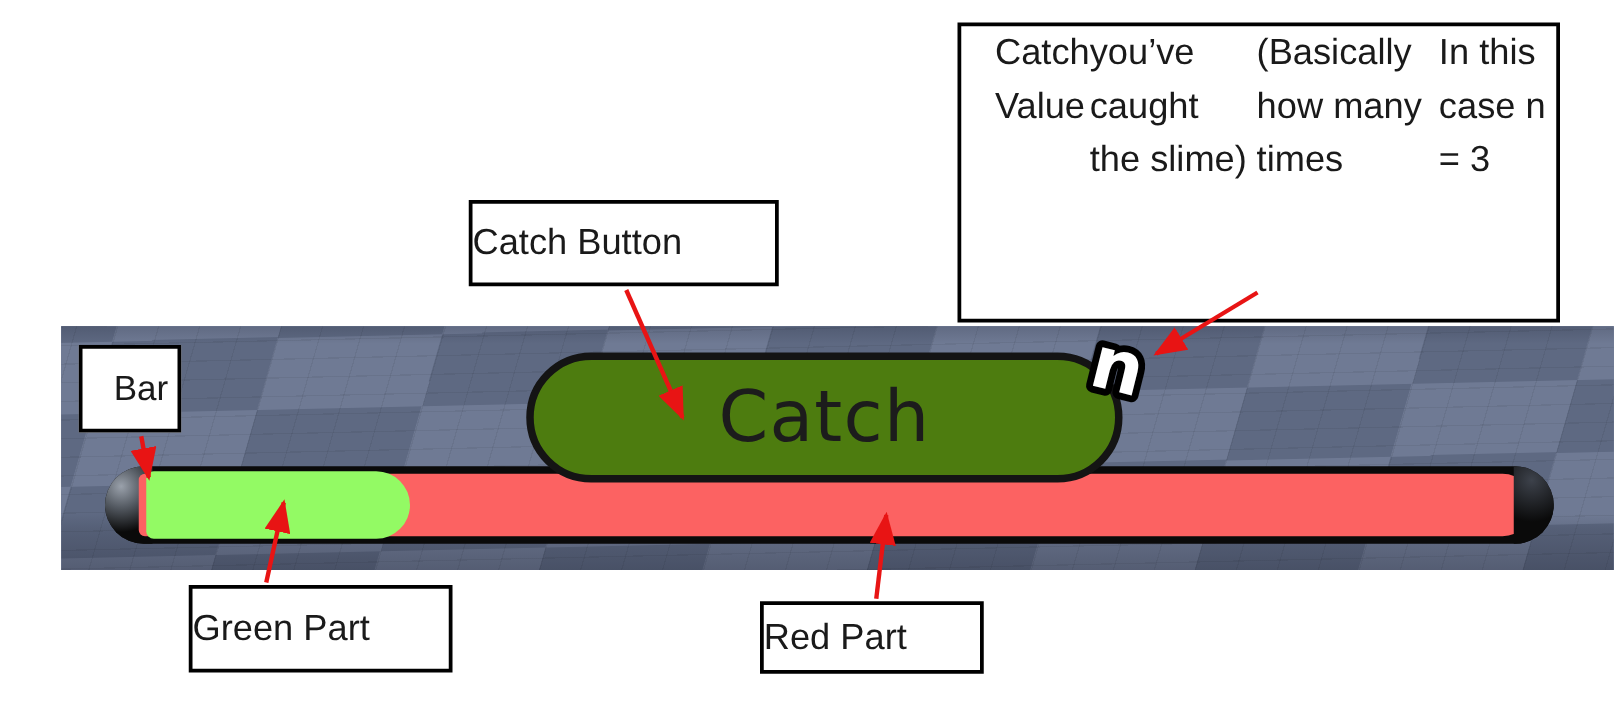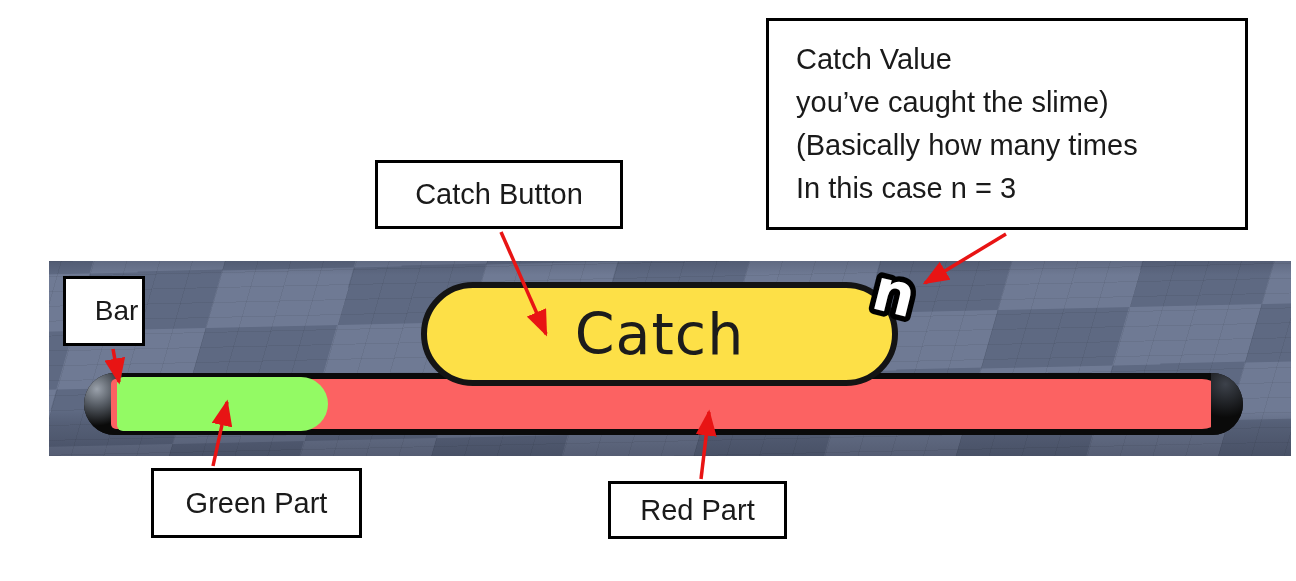--- a/index.html
+++ b/index.html
@@ -46,42 +46,42 @@
     position:absolute;left:27px;top:6px;width:1116px;height:50px;
     background:#fc6262;border-radius:5px 25px 25px 5px;
   }
   .fill-green{
     position:absolute;left:33px;top:4px;width:211px;height:54px;
     background:#93fa64;border-radius:6px 27px 27px 6px;
   }
   
   .catch-btn{
     position:absolute;left:372px;top:21px;width:477px;height:104px;
-    background:#fde047;border:6px solid #141414;border-radius:58px;
+    background:#4d7c0f;border:6px solid #141414;border-radius:58px;
     display:flex;align-items:center;justify-content:center;
     box-sizing:border-box;z-index:3;cursor:pointer;
   }
   .catch-btn span{
     font-size:57px;color:#1c1c1c;letter-spacing:1px;
     font-family:"DejaVu Sans", sans-serif;
   }
   .n-glyph{position:absolute;left:805px;top:-4px;width:86px;height:76px;z-index:4;}
   
   .abox{
     position:absolute;background:#ffffff;border:3px solid #000000;
-    box-sizing:border-box;display:flex;align-items:center;justify-content:center;
+    box-sizing:border-box;display:flex;align-items:center;justify-content:flex-start;
     color:#1a1a1a;font-size:29px;z-index:5;
   }
   #box-bar          {left:63px; top:276px;width:82px;height:70px;font-size:28px;padding-left:25px;}
   #box-catch-button {left:375px;top:160px;width:248px;height:69px;}
   #box-green-part   {left:103px;top:468px;width:211px;height:70px;margin-left:48px;}
   #box-red-part     {left:608px;top:481px;width:179px;height:58px;}
   #box-catch-value{
-    left:766px;top:18px;width:482px;height:212px;
-    flex-direction:column;align-items:flex-start;justify-content:center;
+    left:766px;top:18px;width:482px;height:240px;
+    flex-direction:row;align-items:flex-start;justify-content:flex-start;
     padding-left:27px;line-height:43px;
   }
   
   #arrows{position:absolute;left:0;top:0;z-index:6;pointer-events:none;}
 </style>
 </head>
 <body>
 
 <div id="canvas">
 

